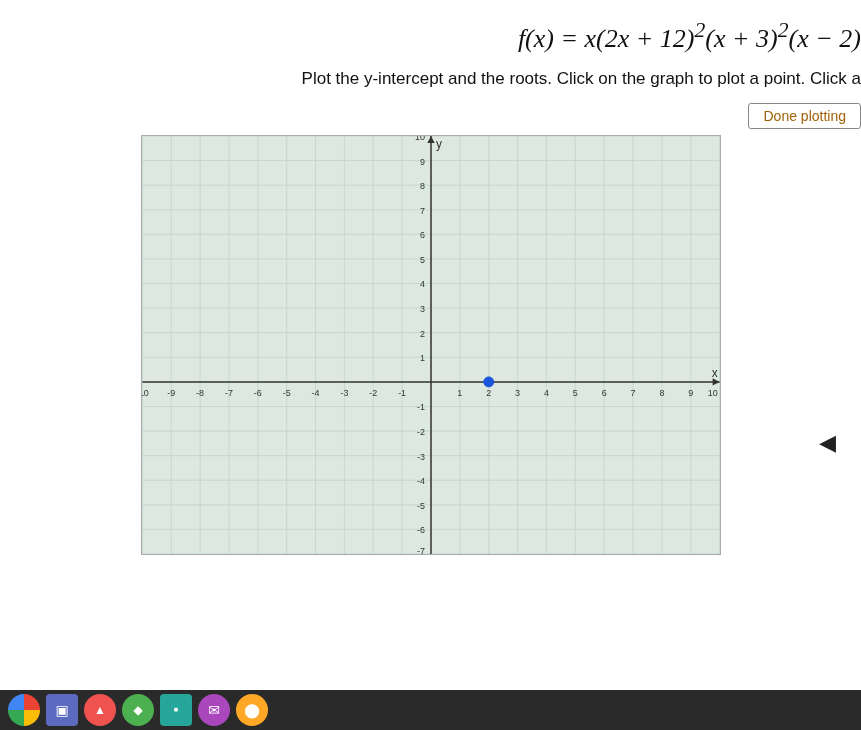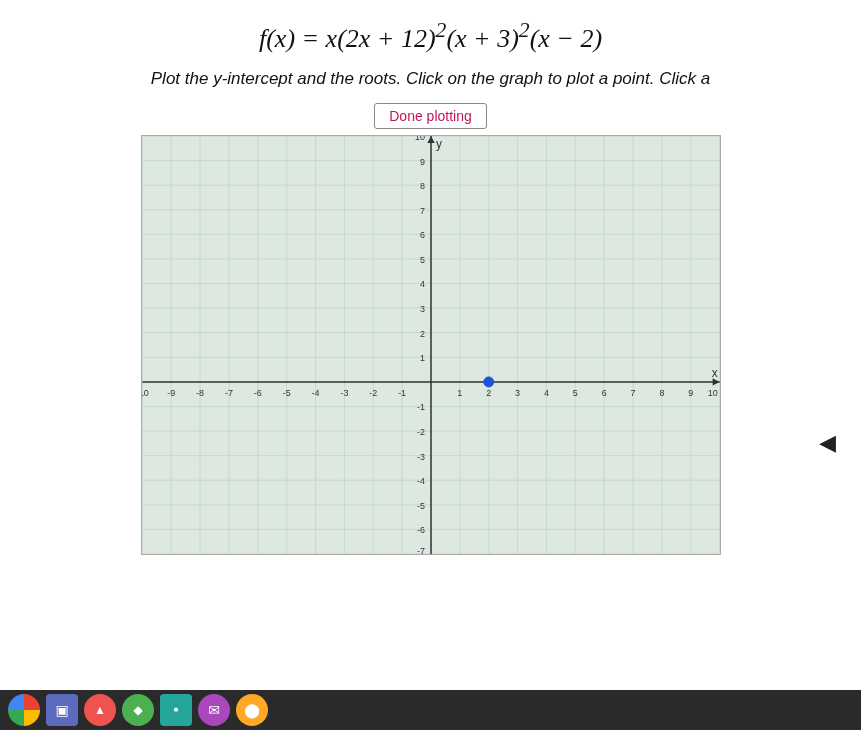--- a/index.html
+++ b/index.html
@@ -13,21 +13,21 @@
       position: relative;
     }
 
     .main-content {
       background: white;
       width: 861px;
       height: 690px;
       position: relative;
       display: flex;
       flex-direction: column;
-      align-items: center;
+      align-items: flex-end;
       padding-top: 18px;
     }
 
     .formula-section {
       text-align: center;
       margin-bottom: 12px;
     }
 
     .formula-text {
       font-size: 26px;
@@ -36,38 +36,37 @@
       font-family: 'Times New Roman', Times, serif;
     }
 
     .instructions {
       text-align: center;
       font-size: 17px;
       color: #111;
       margin-bottom: 12px;
       line-height: 1.5;
       font-family: Arial, sans-serif;
-      font-style: italic;
     }
 
     .done-btn-container {
       display: flex;
       justify-content: center;
       margin-bottom: 6px;
     }
 
     .done-plotting-btn {
       background: white;
       border: 1.5px solid #888;
       border-radius: 3px;
       padding: 4px 14px;
       font-size: 14px;
       cursor: pointer;
       font-family: Arial, sans-serif;
-      color: #be185d;
+      color: #a16207;
     }
 
     .graph-container {
       position: relative;
       width: 580px;
       height: 420px;
       background: #dde8e0;
       border: 1px solid #aaa;
       margin: 0 auto;
     }

